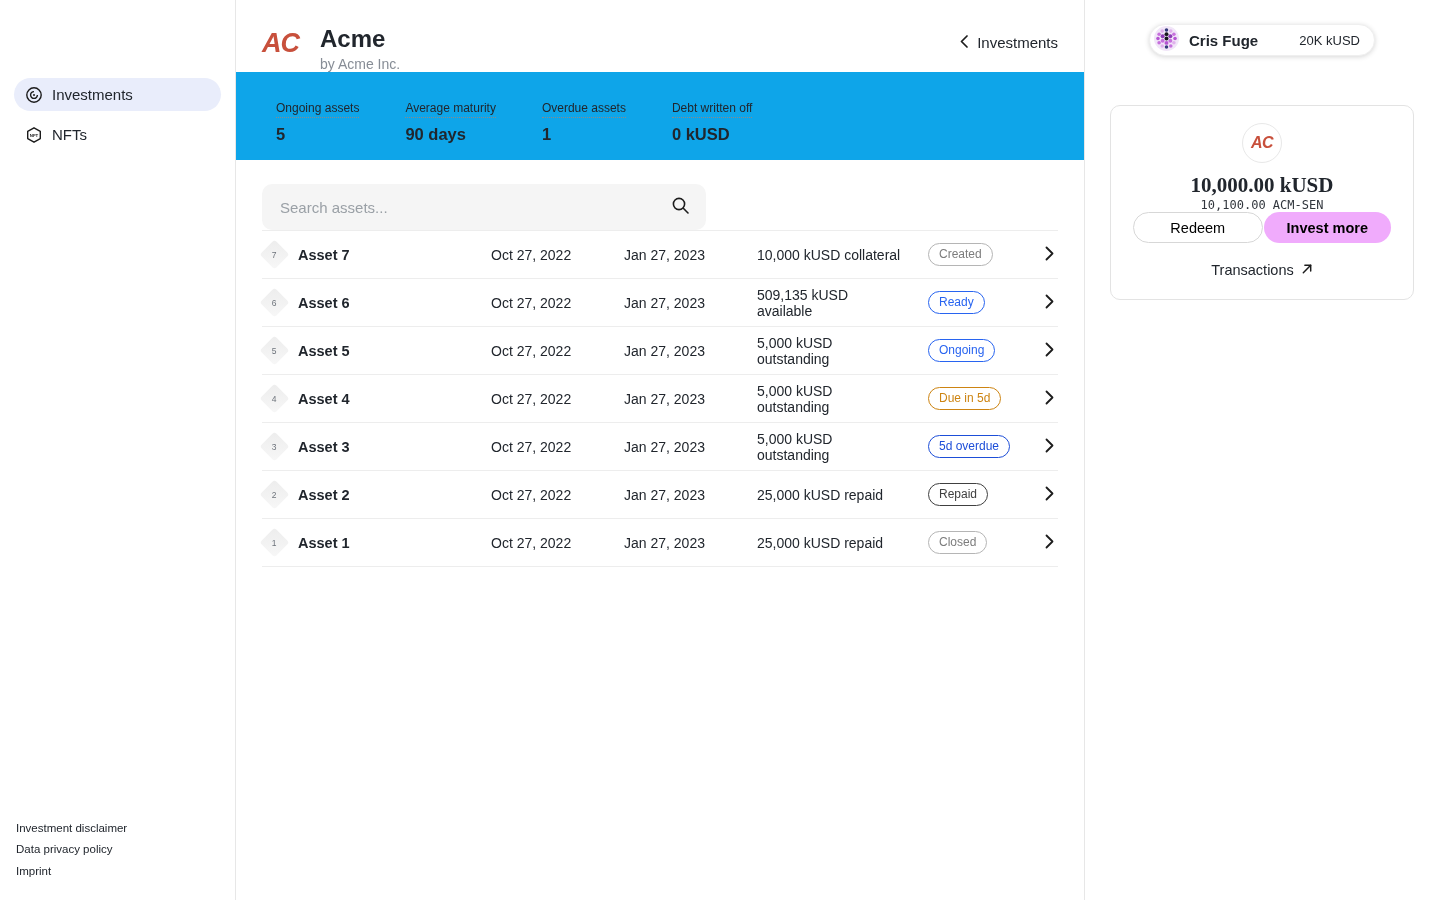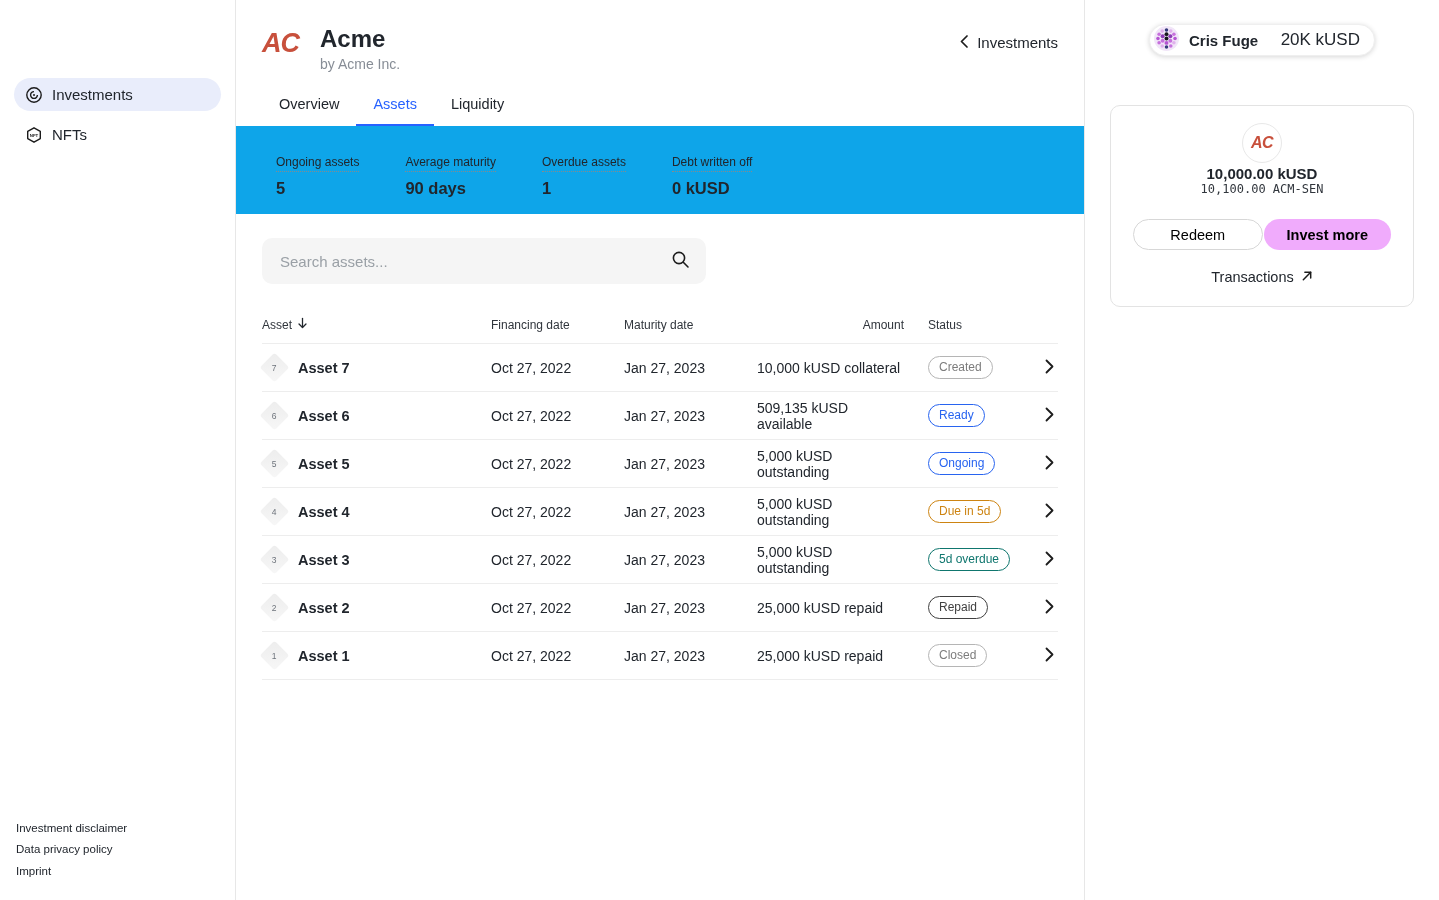--- a/index.html
+++ b/index.html
@@ -62,39 +62,39 @@
   .asset-name { font-weight:700; font-size:14.5px; }
   .cell-amount { text-align:left; }
   .cell-status { padding-left:24px; }
   .cell-chevron { justify-self:end; padding-right:4px; display:flex; }
 
   .pill { display:inline-block; font-size:12px; padding:3px 10px 4px; border-radius:12px;
     border:1px solid currentColor; line-height:1.2; }
   .pill-gray  { color:#7c7c7c; border-color:#b5b5b5; }
   .pill-blue  { color:#2864f0; }
   .pill-amber { color:#cd8412; }
-  .pill-red   { color:#0f766e; }
+  .pill-red   { color:#1d4ed8; }
   .pill-green { color:#404040; }
 
   
   .right-col { flex:1; display:flex; flex-direction:column; padding-top:24px; }
   .wallet-chip { align-self:flex-end; margin-right:64px; min-width:226px; height:32px;
     background:#fff; border:1px solid #efefef; border-radius:20px; box-shadow:0 1px 5px rgba(0,0,0,0.16);
     display:flex; align-items:center; gap:10px; padding:0 14px 0 4px; cursor:pointer; }
   .wallet-name { font-weight:700; font-size:15px; flex:1; }
-  .wallet-balance { font-size:17px; }
+  .wallet-balance { font-size:13px; }
 
   .invest-card { margin-top:49px; margin-left:25px; width:304px; background:#fff;
     border:1px solid #e3e3e3; border-radius:10px; padding:17px 22px 20px; text-align:center; }
   .card-logo { width:40px; height:40px; border-radius:50%; border:1px solid #e8e8e8;
     margin:0 auto; display:flex; align-items:center; justify-content:center;
     font-style:italic; font-weight:800; font-size:16px; color:#c8503c; letter-spacing:-0.5px; }
-  .card-value { font-size:15px; font-weight:700; margin-top:2px; }
+  .card-value { font-size:21px; font-weight:700; margin-top:10px;font-family:Liberation Serif, serif; }
   .card-token { font-family:"DejaVu Sans Mono", monospace; font-size:12px; color:#31363d; }
-  .card-buttons { display:flex; gap:1px; margin-top:23px; }
+  .card-buttons { display:flex; gap:1px; }
   .btn { flex:1; height:31px; border-radius:16px; font-size:14.5px; font-weight:500;
     display:flex; align-items:center; justify-content:center; cursor:pointer;
     font-family:"Liberation Sans", sans-serif; }
   .btn-redeem { background:#fff; border:1px solid #d7d7d7; }
   .btn-invest { background:#f0abfc; border:none; font-weight:600; }
   .card-transactions { margin-top:19px; font-size:14.5px; font-weight:500;
     display:inline-flex; align-items:center; gap:7px; cursor:pointer; }
 
   svg { flex-shrink:0; }
 </style>
@@ -143,25 +143,20 @@
     <div class="back-link">
       <span>
         <svg width="8" height="13" viewBox="0 0 8 13" fill="none" stroke="#1c1c1c" stroke-width="1.7" stroke-linecap="round" stroke-linejoin="round">
             <path d="M7 1 L1.5 6.5 L7 12"></path>
           </svg>
       </span>
       <span>Investments</span>
     </div>
   </div>
 
-  <div class="tabs">
-    <div class="tab">Overview</div>
-    <div class="tab active">Assets</div>
-    <div class="tab">Liquidity</div>
-  </div>
 
   <div class="stats-bar">
     <div>
       <span class="stat-label">Ongoing assets</span>
       <div class="stat-value">5</div>
     </div>
     <div>
       <span class="stat-label">Average maturity</span>
       <div class="stat-value">90 days</div>
     </div>
@@ -179,36 +174,20 @@
     <div class="search-box">
       <input type="text" placeholder="Search assets..." style="">
       <span>
         <svg width="19" height="19" viewBox="0 0 19 19" fill="none" stroke="#1c1c1c" stroke-width="1.6" stroke-linecap="round">
           <circle cx="8" cy="8" r="5.6"></circle>
             <line x1="12.3" y1="12.3" x2="17" y2="17"></line>
         </svg>
       </span>
     </div>
 
-    <div class="table-header grid-cols">
-      <div class="th-asset">
-        <span>Asset</span>
-        <span>
-          <svg width="11" height="12" viewBox="0 0 12 13" fill="none" stroke="#21262d" stroke-width="1.4" stroke-linecap="round" stroke-linejoin="round">
-            <path d="M6 1.5 V11"></path>
-              <path d="M2.2 7.6 L6 11.4 L9.8 7.6"></path>
-          </svg>
-        </span>
-      </div>
-      <div>Financing date</div>
-      <div>Maturity date</div>
-      <div class="th-amount">Amount</div>
-      <div class="th-status">Status</div>
-      <div></div>
-    </div>
 
     <div class="asset-rows">
   <div class="asset-row grid-cols">
     <div class="cell-name">
       <span class="diamond">
               <span>7</span>
             </span>
       <span class="asset-name">Asset 7</span>
     </div>
     <div>Oct 27, 2022</div>

